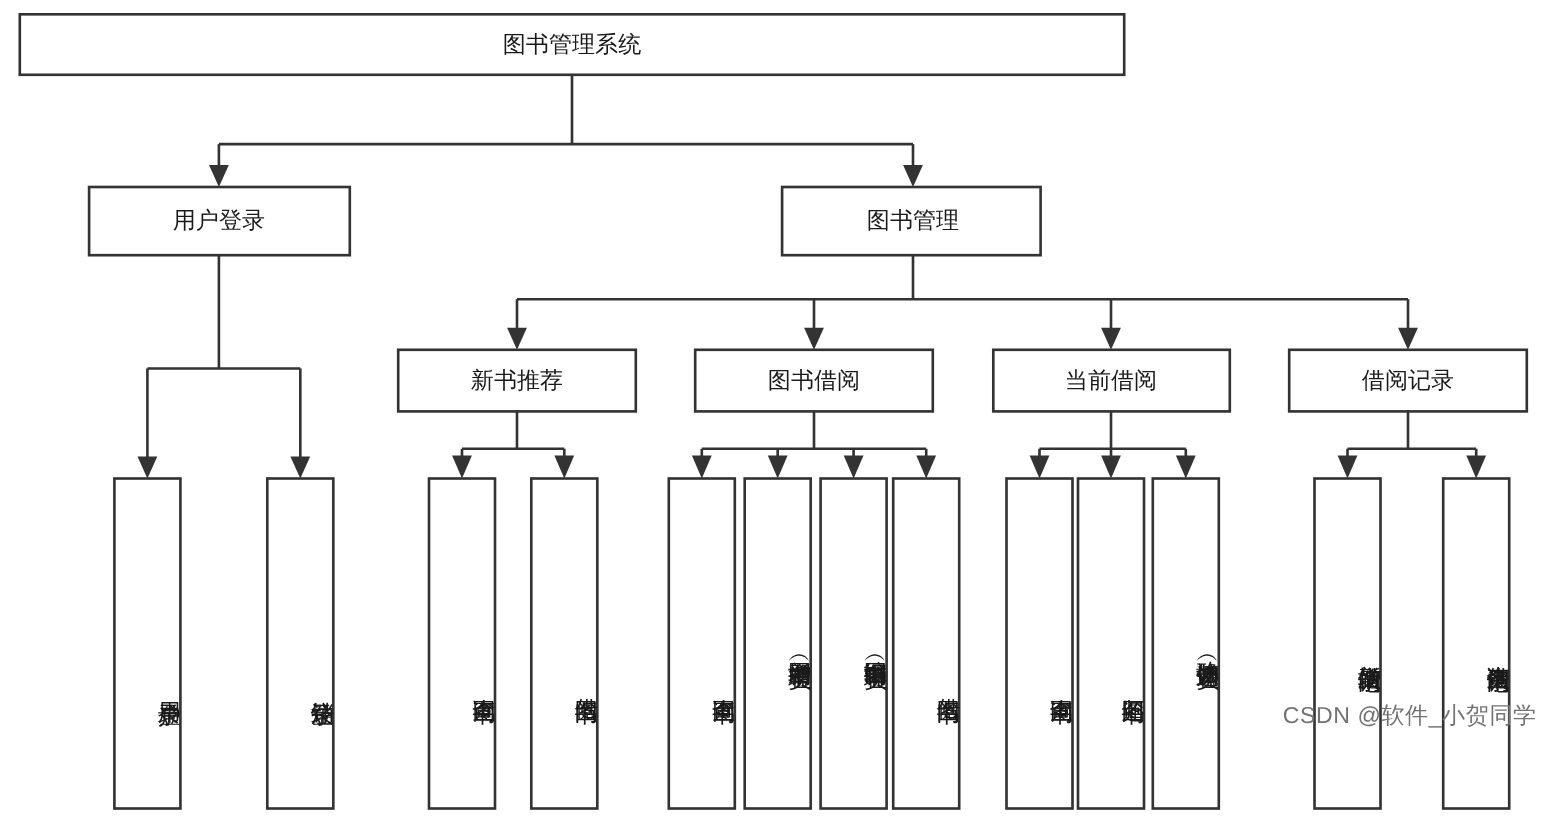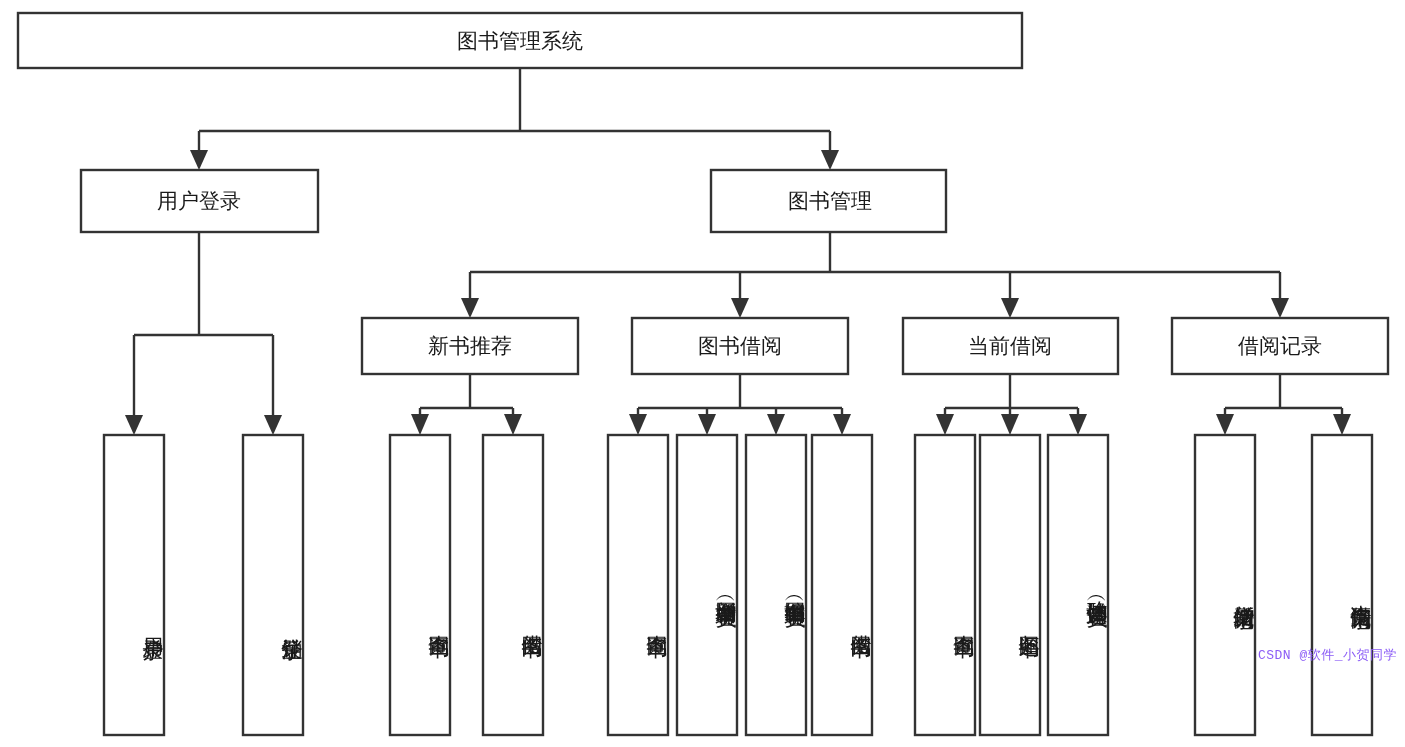--- a/index.html
+++ b/index.html
@@ -62,23 +62,23 @@
     display: flex;
     align-items: flex-start;
     justify-content: center;
     pointer-events: none;
     user-select: none;
   }
   .watermark {
     position: absolute;
     right: 8px;
     bottom: 4px;
-    font-family: Liberation Mono, monospace;
-    font-size: 13px;
-    color: #8b5cf6;
+    font-family: Liberation Sans, sans-serif;
+    font-size: 21px;
+    color: #737373;
     letter-spacing: 0.5px;
     white-space: nowrap;
   }
 </style>
 </head>
 <body>
 
 <div id="diagram-root">
 
   <svg class="diagram-canvas" viewBox="0 0 1405 747">

